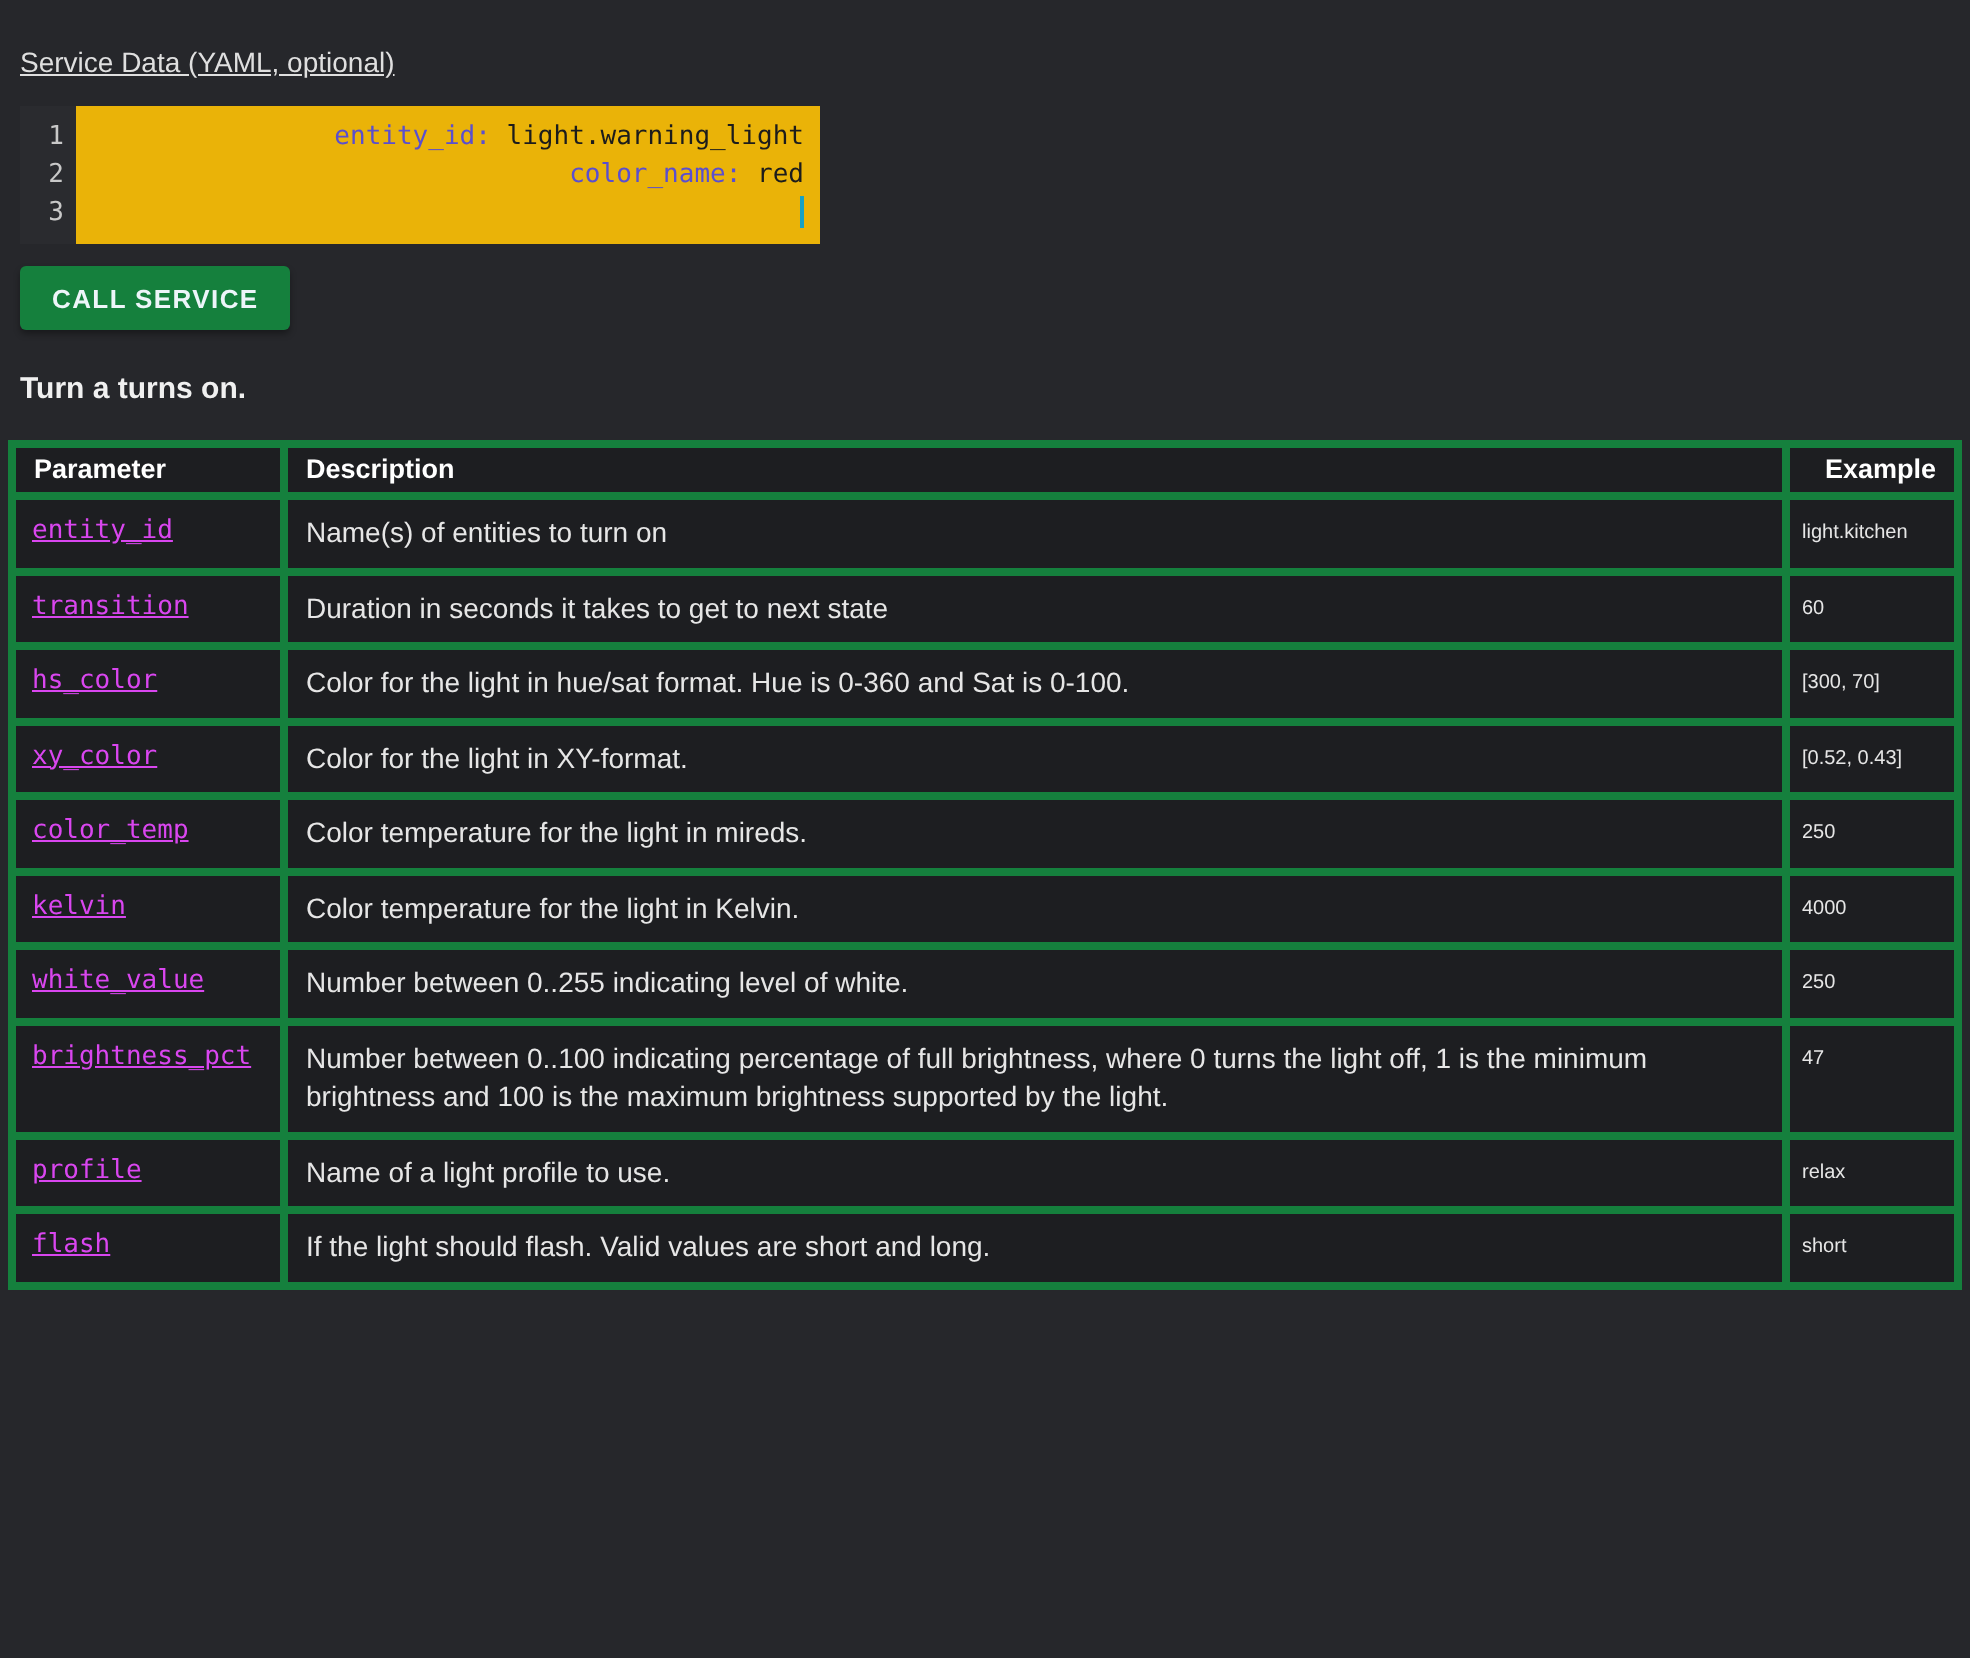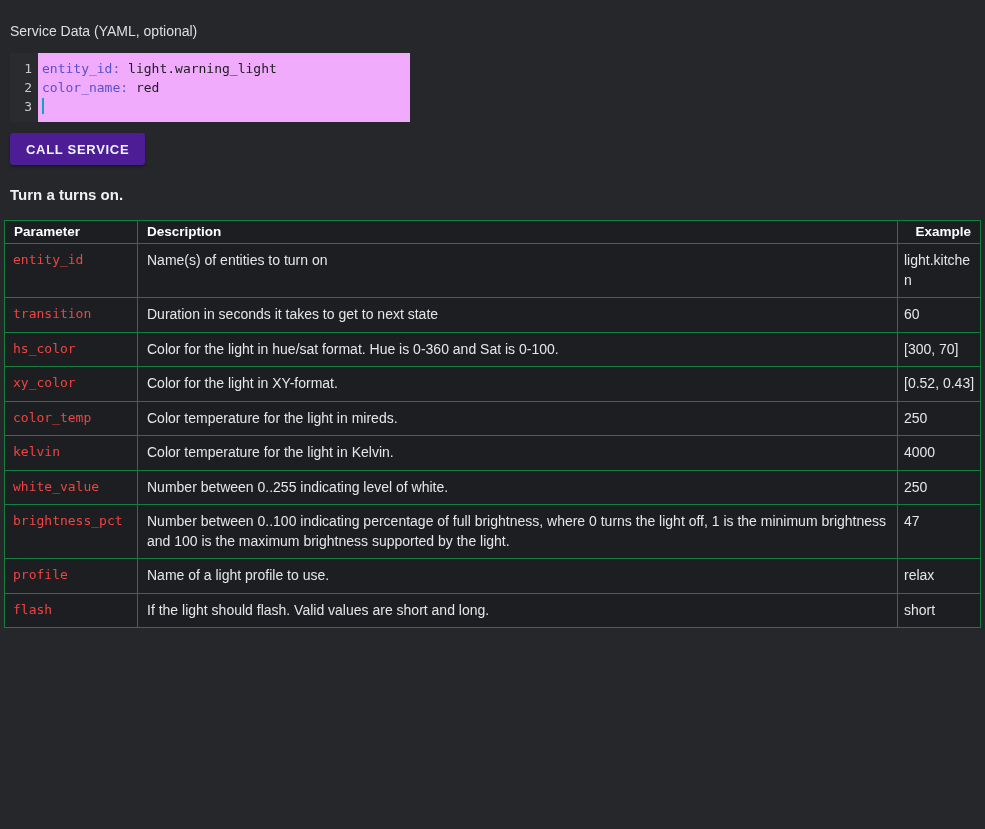--- a/index.html
+++ b/index.html
@@ -18,56 +18,56 @@
     padding:4px 0 8px;margin-top:2px;cursor:text;
   }
   .entity-value{flex:1;font-size:16px;font-weight:bold;color:#f2f2f2;letter-spacing:.2px;}
   .clear-icon{color:#cfcfcf;font-size:16px;line-height:16px;margin-right:16px;cursor:pointer;}
   .caret-icon{
     width:0;height:0;margin-right:6px;cursor:pointer;
     border-left:5px solid transparent;border-right:5px solid transparent;
     border-top:5px solid #9aa0a6;
   }
   
-  .yaml-label{margin:23px 10px 0;font-size:14px;color:#dfdfdf;}
+  .yaml-label{margin:23px 10px 0;font-size:14px;color:#dfdfdf;text-decoration:underline;}
   .yaml-editor{
     margin:14px 0 0 10px;width:400px;display:flex;
     font-family:"DejaVu Sans Mono","Liberation Mono",monospace;
     font-size:13px;line-height:19px;
   }
   .gutter{background:#2a2b2f;color:#c8c8c8;text-align:right;padding:6px 6px 6px 9px;min-width:13px;}
-  .code{background:#f0abfc;color:#1c1c1c;flex:1;padding:6px 8px 6px 4px;}
+  .code{background:#eab308;color:#1c1c1c;flex:1;padding:6px 8px 6px 4px;text-align:right;}
   .code-line{white-space:pre;min-height:19px;}
   .key{color:#5a4fcf;}
   .cursor{display:inline-block;width:2px;height:16px;background:#17a1c4;vertical-align:text-bottom;}
   
   .call-service{
     margin:11px 0 0 10px;height:32px;padding:0 16px;
-    background:#4c1d95;color:#edf5f9;border:none;border-radius:3px;
+    background:#15803d;color:#edf5f9;border:none;border-radius:3px;
     font-family:"Liberation Sans",sans-serif;font-size:13px;font-weight:bold;
     letter-spacing:.7px;cursor:pointer;
     box-shadow:0 2px 3px rgba(0,0,0,.35);
   }
   
   .service-desc{margin:21px 10px 0;font-size:15px;font-weight:bold;color:#f0f0f0;}
   table.params{
     border-collapse:collapse;table-layout:fixed;
     margin:17px 4px 0;width:977px;background:#1d1e21;
   }
-  table.params th,table.params td{border:1px solid #15803d;}
+  table.params th,table.params td{border:4px solid #15803d;}
   th{font-size:13.5px;font-weight:bold;color:#ffffff;text-align:left;padding:3px 9px 4px;}
   th.col-param{width:114px;}
   th.col-example{width:64px;text-align:right;}
   td{vertical-align:top;}
   td.param{
     font-family:"DejaVu Sans Mono","Liberation Mono",monospace;
-    font-size:13px;padding:8px 8px;color:#ef4444;white-space:nowrap;
+    font-size:13px;padding:8px 8px;color:#d946ef;white-space:nowrap;text-decoration:underline;
   }
   td.desc{font-size:14px;padding:7px 9px;line-height:19.5px;color:#e6e6e6;margin-top:24px;}
-  td.example{font-size:14px;padding:7px 4px 7px 6px;line-height:19.5px;color:#e6e6e6;word-break:break-word;}
+  td.example{font-size:10px;padding:7px 4px 7px 6px;line-height:19.5px;color:#e6e6e6;word-break:break-word;}
 </style>
 </head>
 <body>
 
 <div>
 
 
   <div class="yaml-label">Service Data (YAML, optional)</div>
 
   <div class="yaml-editor">

